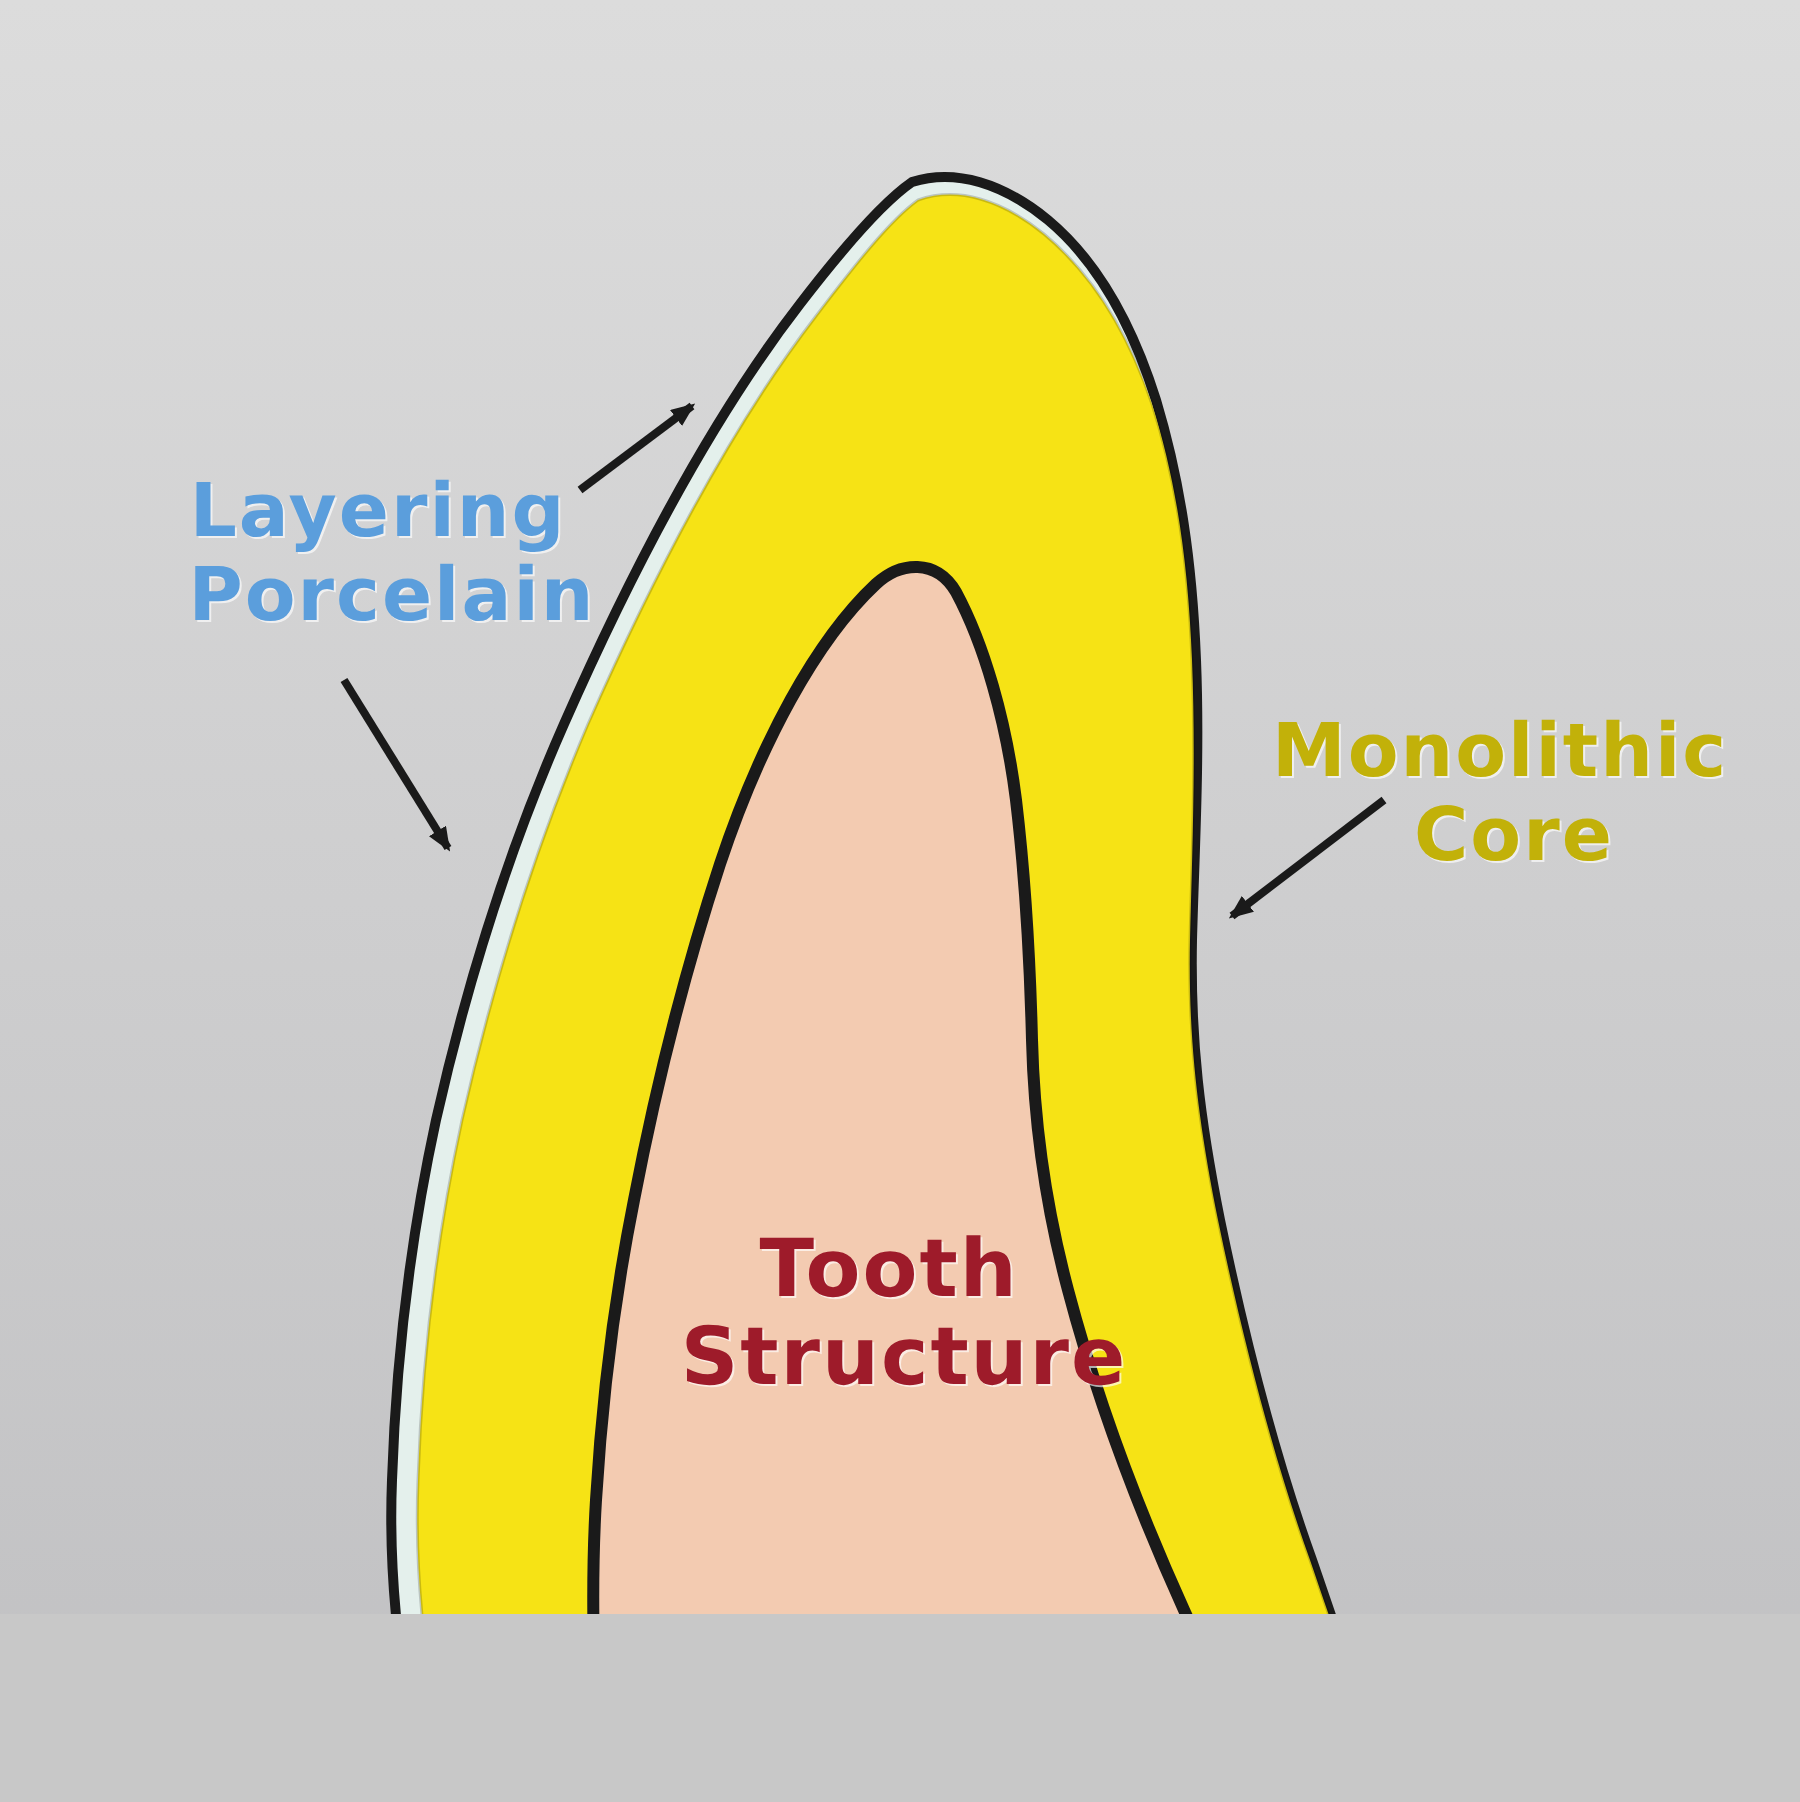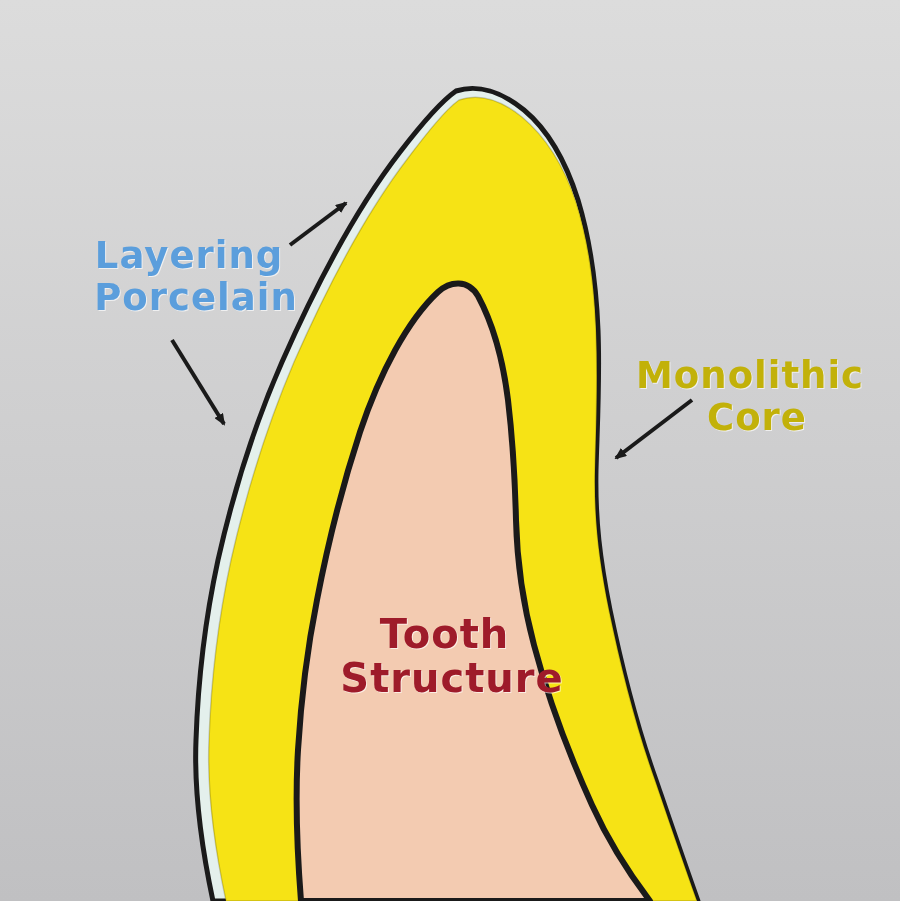--- a/index.html
+++ b/index.html
@@ -4,21 +4,21 @@
 <style>
   html, body {
     margin: 0;
     padding: 0;
     background: #c8c8c8;
     font-family: "DejaVu Sans", "Liberation Sans", sans-serif;
   }
   .stage {
     position: relative;
     width: 900px;
-    height: 901px;
+    height: 807px;
     overflow: hidden;
   }
   svg.diagram-svg {
     position: absolute;
     inset: 0;
     display: block;
   }
   .label-text {
     font-family: "DejaVu Sans", "Liberation Sans", sans-serif;
     font-weight: bold;

